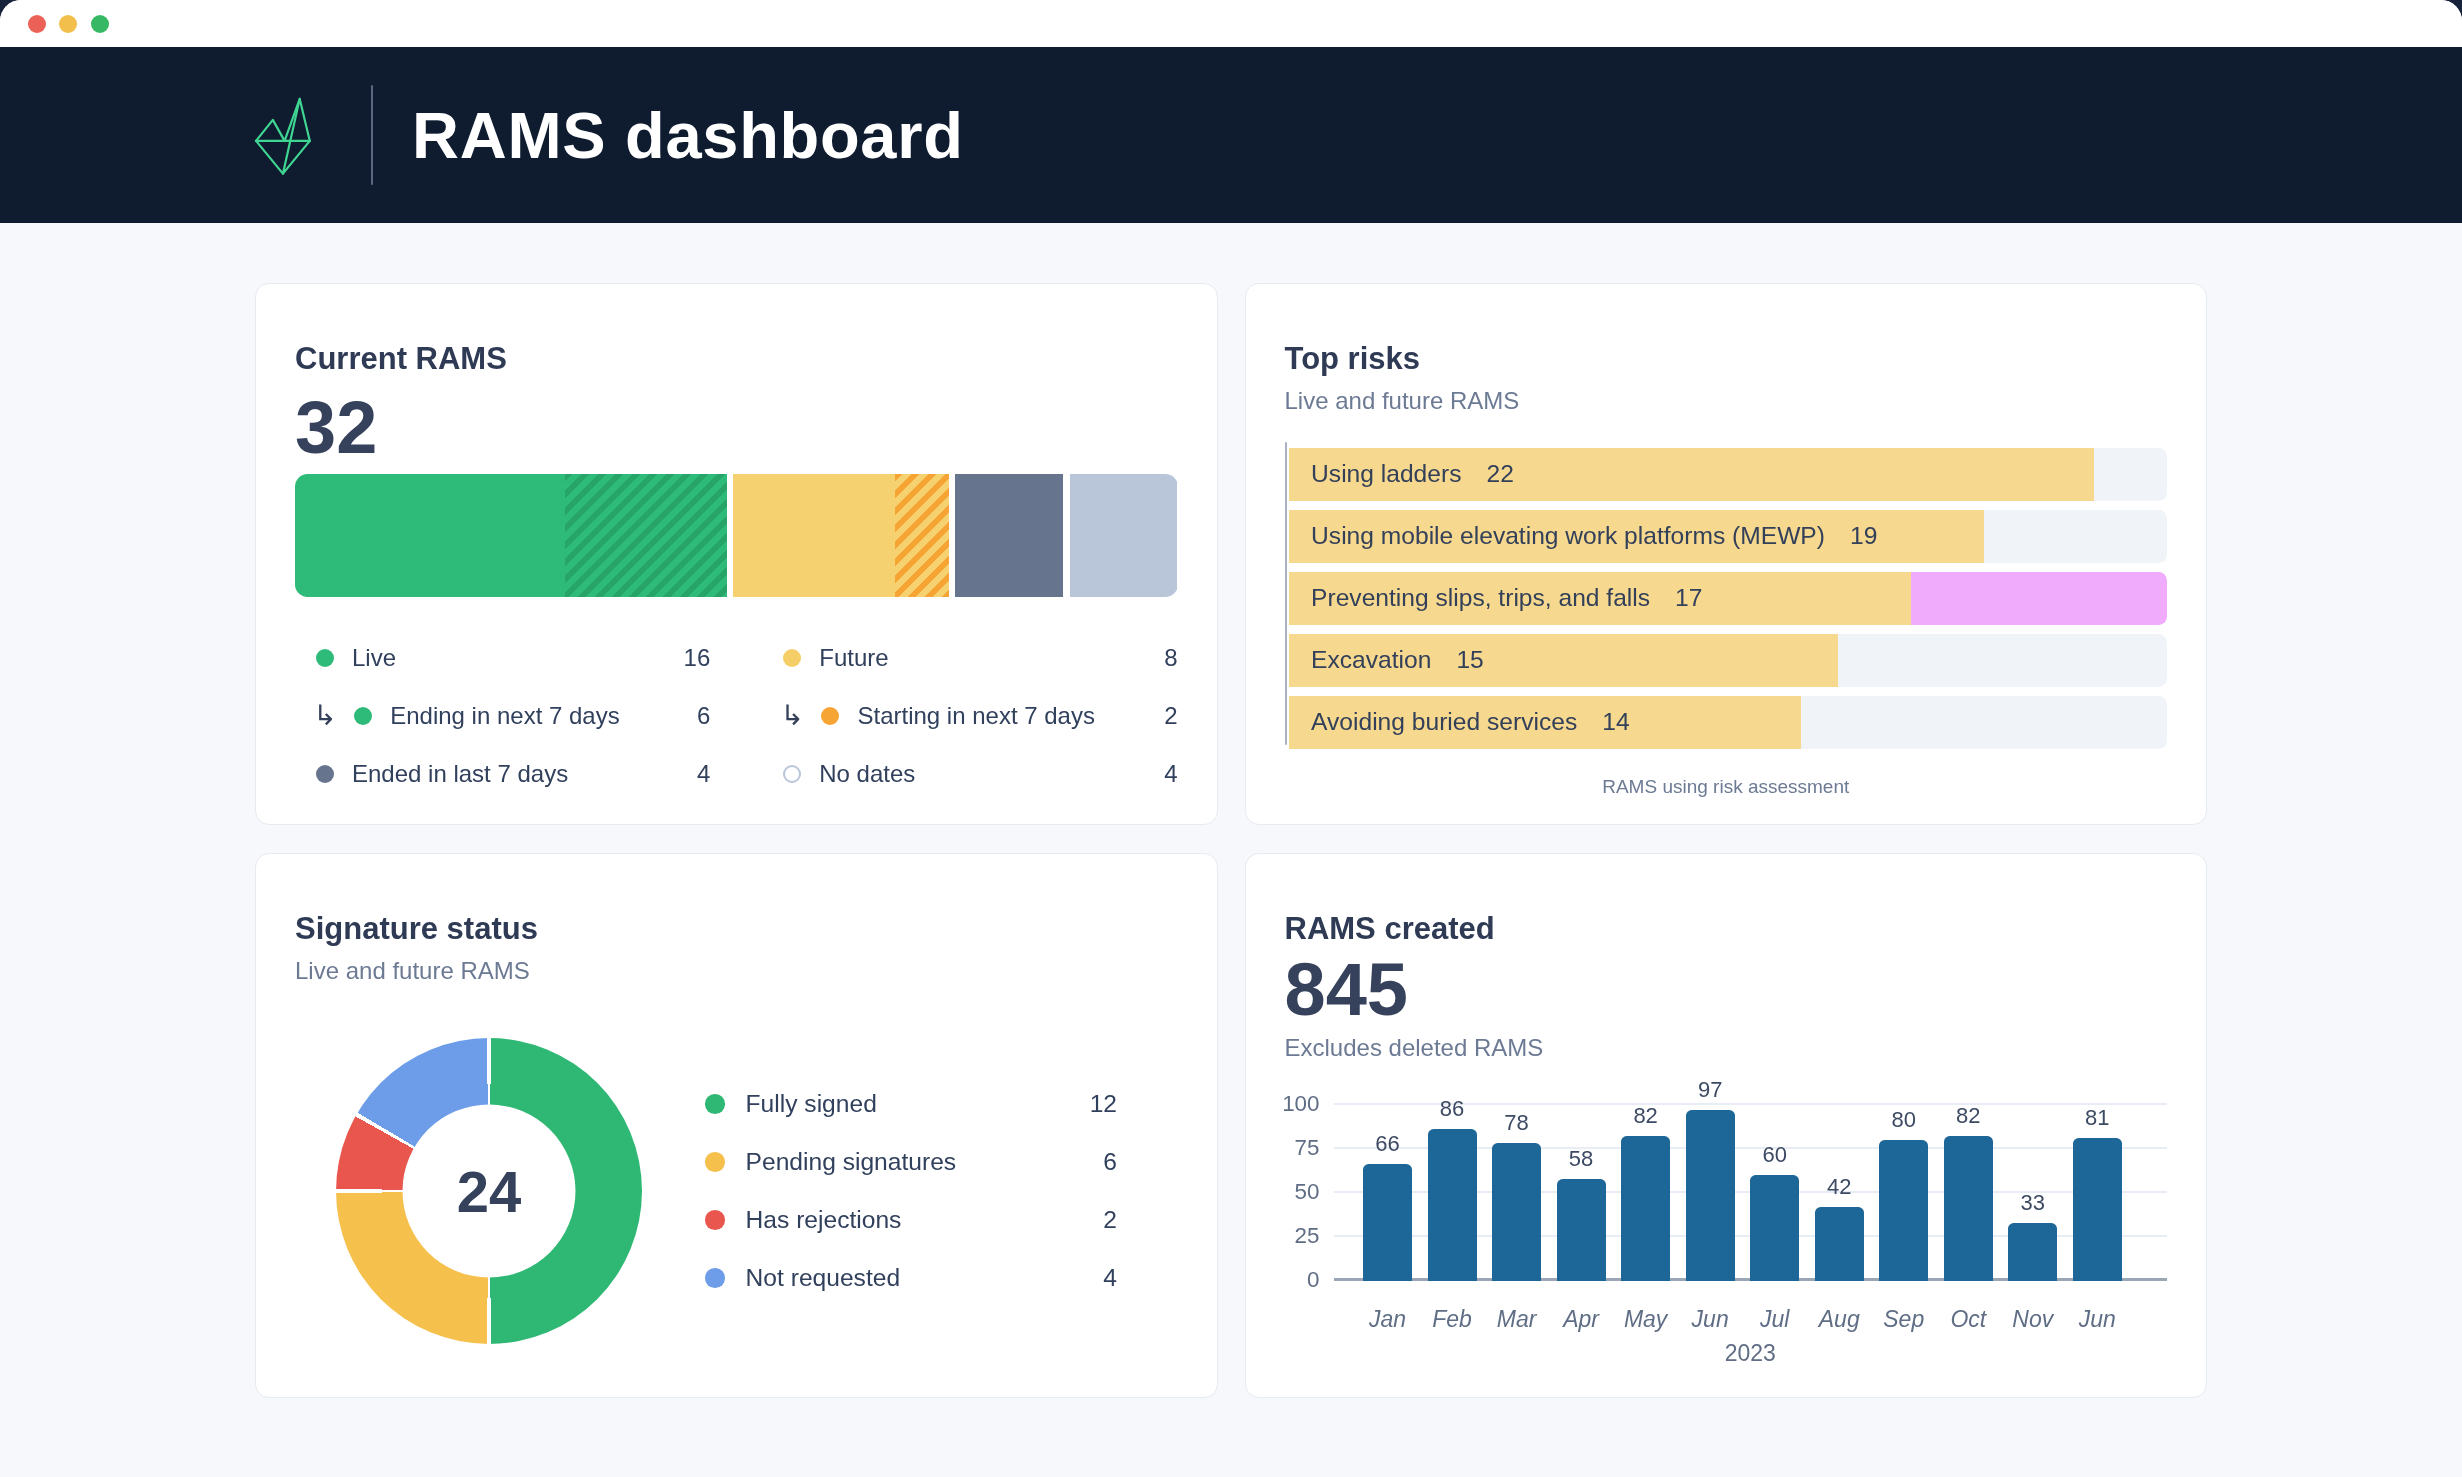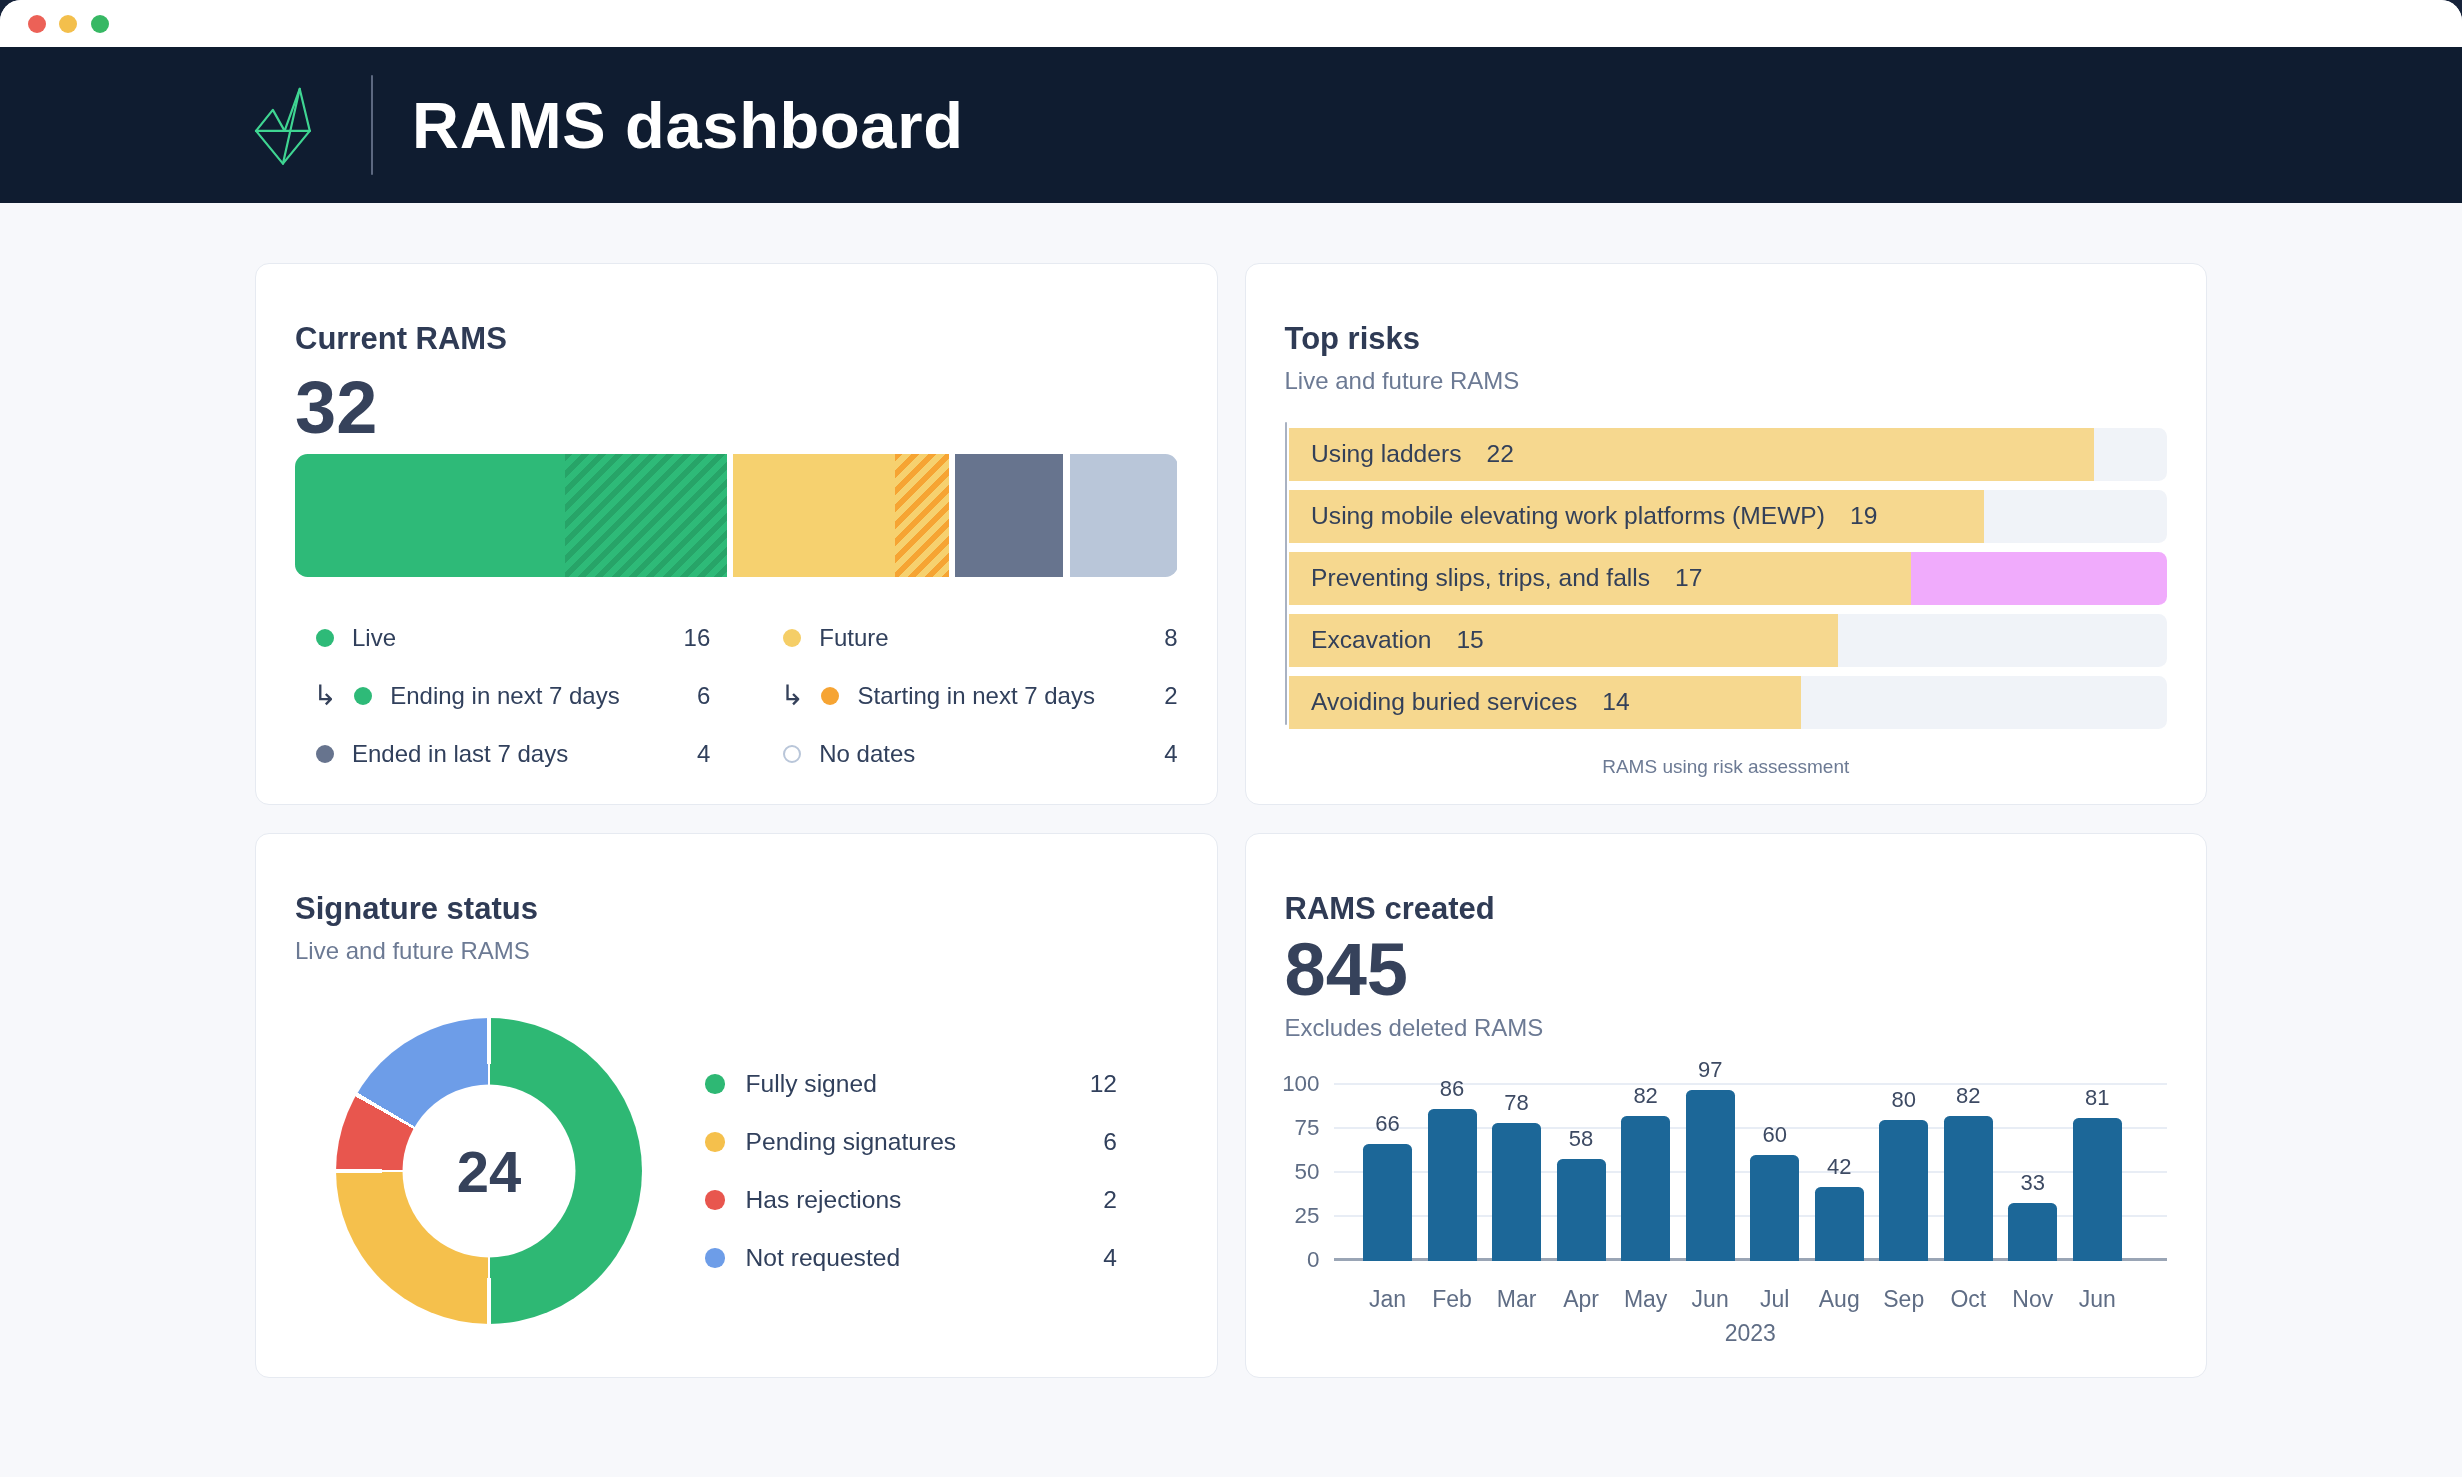--- a/index.html
+++ b/index.html
@@ -8,21 +8,21 @@
     font-family:"Liberation Sans","DejaVu Sans",sans-serif;
     -webkit-font-smoothing:antialiased;
   }
   .window{width:2462px;height:1477px;border-radius:21px 21px 0 0;overflow:hidden;
     background:#f7f8fb;display:flex;flex-direction:column;}
   
   .chrome{height:47px;background:#ffffff;display:flex;align-items:center;
     padding-left:28px;gap:13.3px;flex:none;}
   .tdot{width:18px;height:18px;border-radius:50%;}
   
-  header{height:156px;background:#0f1c30;display:flex;align-items:center;
+  header{height:176px;background:#0f1c30;display:flex;align-items:center;
     padding-left:251px;flex:none;}
   .logo{flex:none;}
   .logo svg{width:84px;height:84px;display:block;}
   .hdiv{width:2.1px;height:100px;background:#5c6880;margin:0 39px 0 36px;border-radius:1.4px;flex:none;}
   h1{color:#ffffff;font-size:65px;font-weight:700;margin:0;letter-spacing:0.7px;}
   
   main{flex:1;display:grid;grid-template-columns:1fr 1fr;grid-template-rows:542px 545px;
     gap:28px 27px;padding:60px 255px 0;}
   .card{background:#ffffff;border:1.4px solid #e6eaf1;border-radius:14px;
     padding:56px 39px;box-sizing:border-box;overflow:hidden;}
@@ -71,21 +71,21 @@
     font-size:22.4px;color:#5f6d85;line-height:1;}
   .bars{position:absolute;left:0;right:0;bottom:0;top:0;display:flex;
     align-items:flex-end;justify-content:space-between;padding:0 45px 0 29.5px;}
   .bwrap{width:49px;position:relative;flex:none;}
   .bar{position:absolute;left:0;right:0;top:0;bottom:0;background:#1c6798;
     border-radius:5.6px 5.6px 0 0;}
   .bval{position:absolute;bottom:100%;margin-bottom:7px;left:50%;
     transform:translateX(-50%);font-size:22px;color:#3d4a63;white-space:nowrap;}
   .months{display:flex;justify-content:space-between;padding:0 45px 0 29.5px;
     margin-left:49px;margin-top:25px;}
-  .month{width:49px;text-align:center;font-size:23px;color:#5f6d85;}
+  .month{width:49px;text-align:center;font-size:23px;color:#5f6d85;font-style:italic;}
   .year{margin-left:49px;text-align:center;font-size:23px;color:#5f6d85;margin-top:7px;}
 </style>
 </head>
 <body>
 
 <div class="window">
 
   <div class="chrome">
     <span class="tdot" style="background: rgb(236, 97, 87);"></span>
     <span class="tdot" style="background: rgb(243, 191, 76);"></span>

